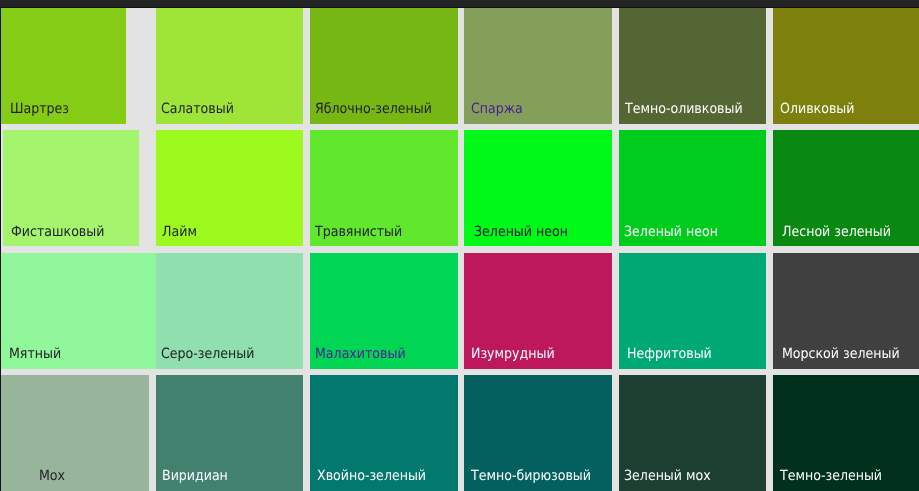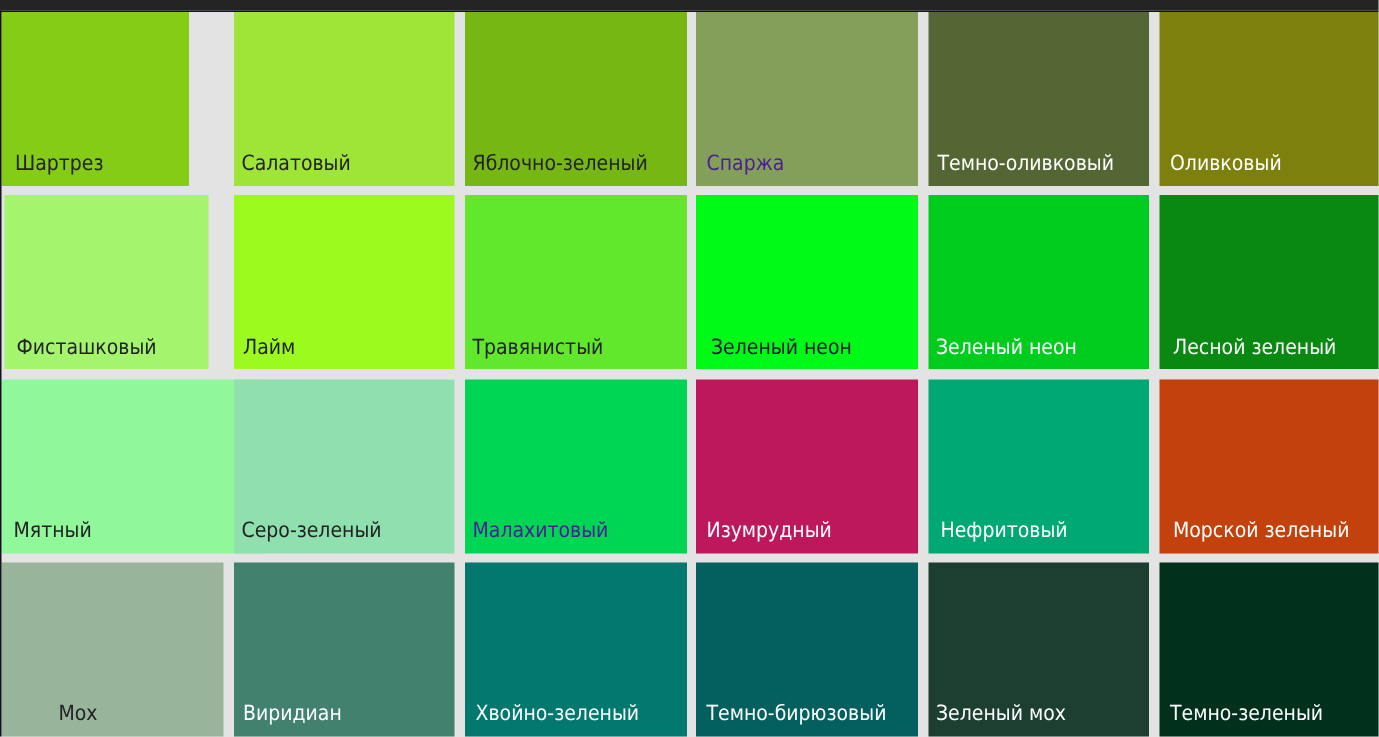--- a/index.html
+++ b/index.html
@@ -112,21 +112,21 @@
     </div>
     <div class="swatch t-dark" style="background: rgb(0, 214, 83); left: 309.8px; width: 147.9px; top: 252.6px; height: 116px;">
       <div class="swatch-label" style="left: 5.27px; bottom: 6.6px; color: #4c1d95;">Малахитовый</div>
     </div>
     <div class="swatch t-light" style="background: #be185d; left: 464.2px; width: 148px; top: 252.6px; height: 116px;">
       <div class="swatch-label" style="left: 6.62px; bottom: 6.6px; color: rgb(255, 255, 255);">Изумрудный</div>
     </div>
     <div class="swatch t-light" style="background: rgb(0, 168, 115); left: 618.7px; width: 147.6px; top: 252.6px; height: 116px;">
       <div class="swatch-label" style="left: 8.42px; bottom: 6.6px; color: rgb(255, 255, 255);">Нефритовый</div>
     </div>
-    <div class="swatch t-light" style="background: #c2410c; left: 773.2px; width: 145.8px; top: 252.6px; height: 116px;">
+    <div class="swatch t-light" style="background: #404040; left: 773.2px; width: 145.8px; top: 252.6px; height: 116px;">
       <div class="swatch-label" style="left: 8.8px; bottom: 6.6px; color: rgb(255, 255, 255);">Морской зеленый</div>
     </div>
     <div class="swatch t-dark" style="background: rgb(152, 181, 156); left: 1.2px; width: 147.8px; top: 374.9px; height: 116.1px;">
       <div class="swatch-label" style="left: 6.27px; bottom: 7.25px; color: rgb(34, 34, 38); padding-left: 32px;">Мох</div>
     </div>
     <div class="swatch t-light" style="background: rgb(65, 129, 109); left: 155.7px; width: 147.1px; top: 374.9px; height: 116.1px;">
       <div class="swatch-label" style="left: 6.17px; bottom: 7.25px; color: rgb(255, 255, 255);">Виридиан</div>
     </div>
     <div class="swatch t-light" style="background: rgb(3, 120, 110); left: 309.8px; width: 147.9px; top: 374.9px; height: 116.1px;">
       <div class="swatch-label" style="left: 7.53px; bottom: 7.25px; color: rgb(255, 255, 255);">Хвойно-зеленый</div>

